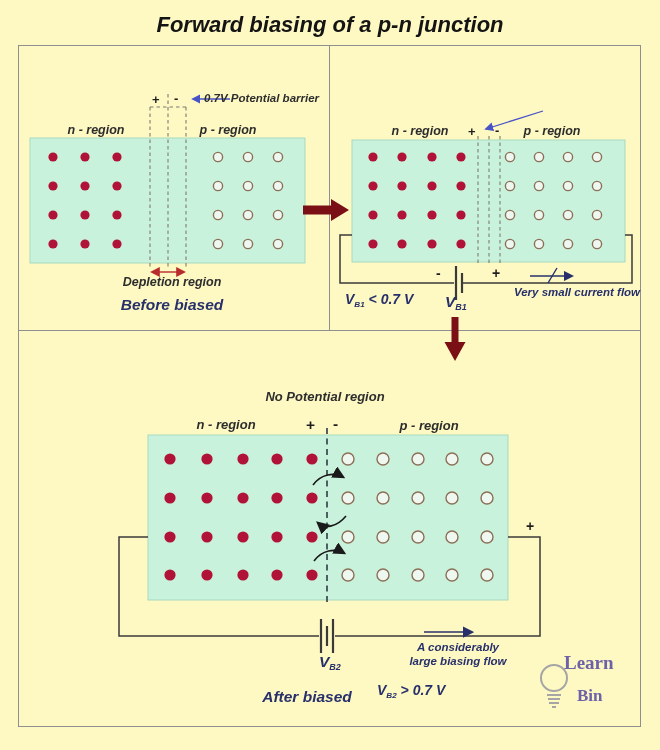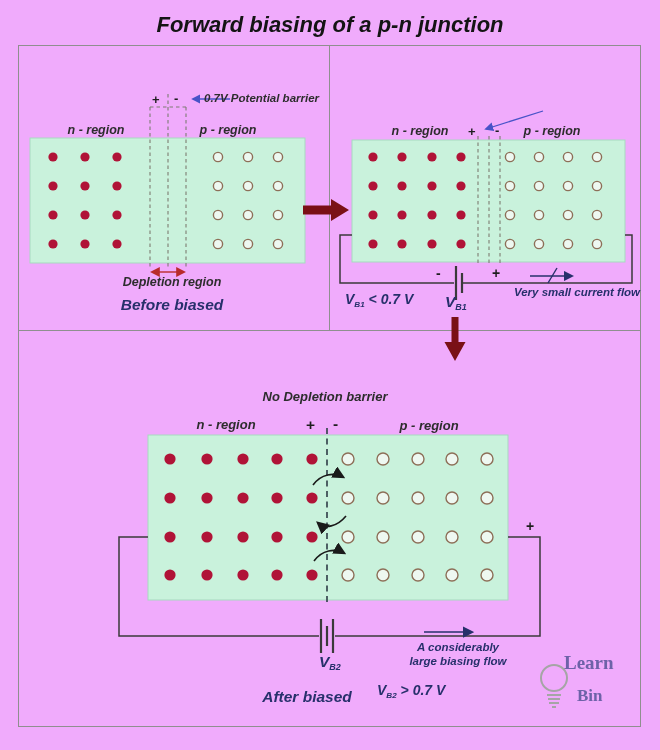--- a/index.html
+++ b/index.html
@@ -1,16 +1,16 @@
 <!DOCTYPE html>
 <html><head>
 <meta charset="utf-8">
 <style>
   html,body{margin:0;padding:0;background:#ffffff;}
-  .canvas{position:relative;width:660px;height:750px;background:#f0abfc;
+  .canvas{position:relative;width:660px;height:750px;background:#fef9c3;
           font-family:"Liberation Sans",sans-serif;overflow:hidden;}
   .title{position:absolute;top:12px;left:0;width:660px;text-align:center;
          font-size:22px;font-weight:bold;font-style:italic;color:#141414;}
   .frame{position:absolute;left:18px;top:45px;width:623px;height:682px;
          border:1.5px solid #8f8f8f;box-sizing:border-box;}
   .divider-v{position:absolute;left:329px;top:45px;height:286px;width:0;
              border-left:1.5px solid #8f8f8f;}
   .divider-h{position:absolute;left:18px;top:330px;width:623px;height:0;
              border-top:1.5px solid #8f8f8f;}
   svg.layer{position:absolute;left:0;top:0;}
@@ -232,21 +232,21 @@
   <span class="lbl s12 center" style="left:420px;top:124px;">n - region</span>
   <span class="lbl sign s13" style="left:468px;top:124px;">+</span>
   <span class="lbl sign s13" style="left:495px;top:123px;">-</span>
   <span class="lbl s12 center" style="left:552px;top:124px;">p - region</span>
   <span class="lbl sign s14" style="left:436px;top:265px;">-</span>
   <span class="lbl sign s14" style="left:492px;top:265px;">+</span>
   <span class="lbl navy s14" style="left:345px;top:291px;"><span>V</span><sub class="vs">B1</sub><span> &lt; 0.7 V</span></span>
   <span class="lbl navy s15" style="left:445px;top:293px;"><span>V</span><sub class="vs">B1</sub></span>
   <span class="lbl navy s11 center" style="left:577px;top:286px;">Very small current flow</span>
 
-  <span class="lbl s13 center" style="left:325px;top:389px;">No Depletion barrier</span>
+  <span class="lbl s13 center" style="left:325px;top:389px;">No Potential region</span>
   <span class="lbl s13 center" style="left:226px;top:417px;">n - region</span>
   <span class="lbl sign s15" style="left:306px;top:416px;">+</span>
   <span class="lbl sign s15" style="left:333px;top:415px;">-</span>
   <span class="lbl s13 center" style="left:429px;top:418px;">p - region</span>
   <span class="lbl sign s14" style="left:526px;top:518px;">+</span>
   <span class="lbl navy s15" style="left:319px;top:653px;"><span>V</span><sub class="vs">B2</sub></span>
   <span class="lbl navy s11 center" style="left:458px;top:641px;">A considerably</span>
   <span class="lbl navy s11 center" style="left:458px;top:655px;">large biasing flow</span>
   <span class="lbl navy s14" style="left:377px;top:682px;"><span>V</span><sub class="vs">B2</sub><span> &gt; 0.7 V</span></span>
   <span class="lbl navy s15 center" style="left:307px;top:688px;">After biased</span>

